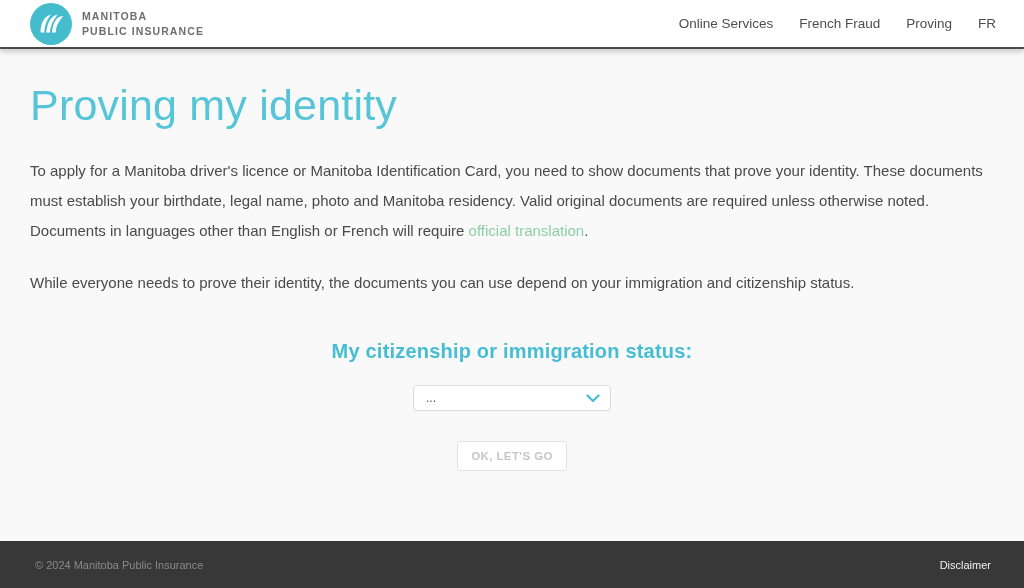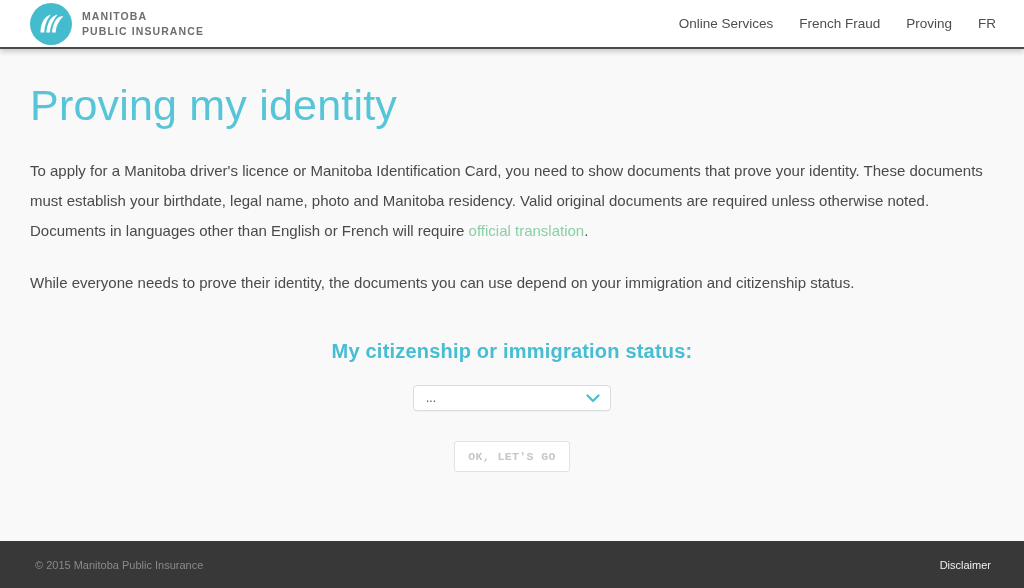--- a/index.html
+++ b/index.html
@@ -87,21 +87,21 @@
   .dropdown-value { font-size: 12px; color: #555555; }
   .chevron { width: 14px; height: 9px; display: block; }
 
   .ok-button {
     margin-top: 30px;
     display: inline-block;
     background: #ffffff;
     border: 1px solid #e2e2e2;
     border-radius: 3px;
     padding: 8px 13px;
-    font-family: Liberation Mono, monospace;
+    font-family: Liberation Sans, sans-serif;
     font-size: 11.5px;
     font-weight: bold;
     letter-spacing: 0.4px;
     color: #c6c6c6;
     cursor: pointer;
   }
 
   
   .footer {
     flex: 0 0 auto;
@@ -159,15 +159,15 @@
       <svg class="chevron" viewBox="0 0 14 9">
         <polyline points="1.5,1.5 7,7 12.5,1.5" fill="none" stroke="#45bdd2" stroke-width="2.2" stroke-linecap="round" stroke-linejoin="round"></polyline>
       </svg>
     </div>
 
     <button class="ok-button">OK, LET'S GO</button>
   </div>
 </div>
 
 <div class="footer">
-  <span class="copyright">© 2015 Manitoba Public Insurance</span>
+  <span class="copyright">© 2024 Manitoba Public Insurance</span>
   <a class="disclaimer">Disclaimer</a>
 </div>
 
 </body></html>

